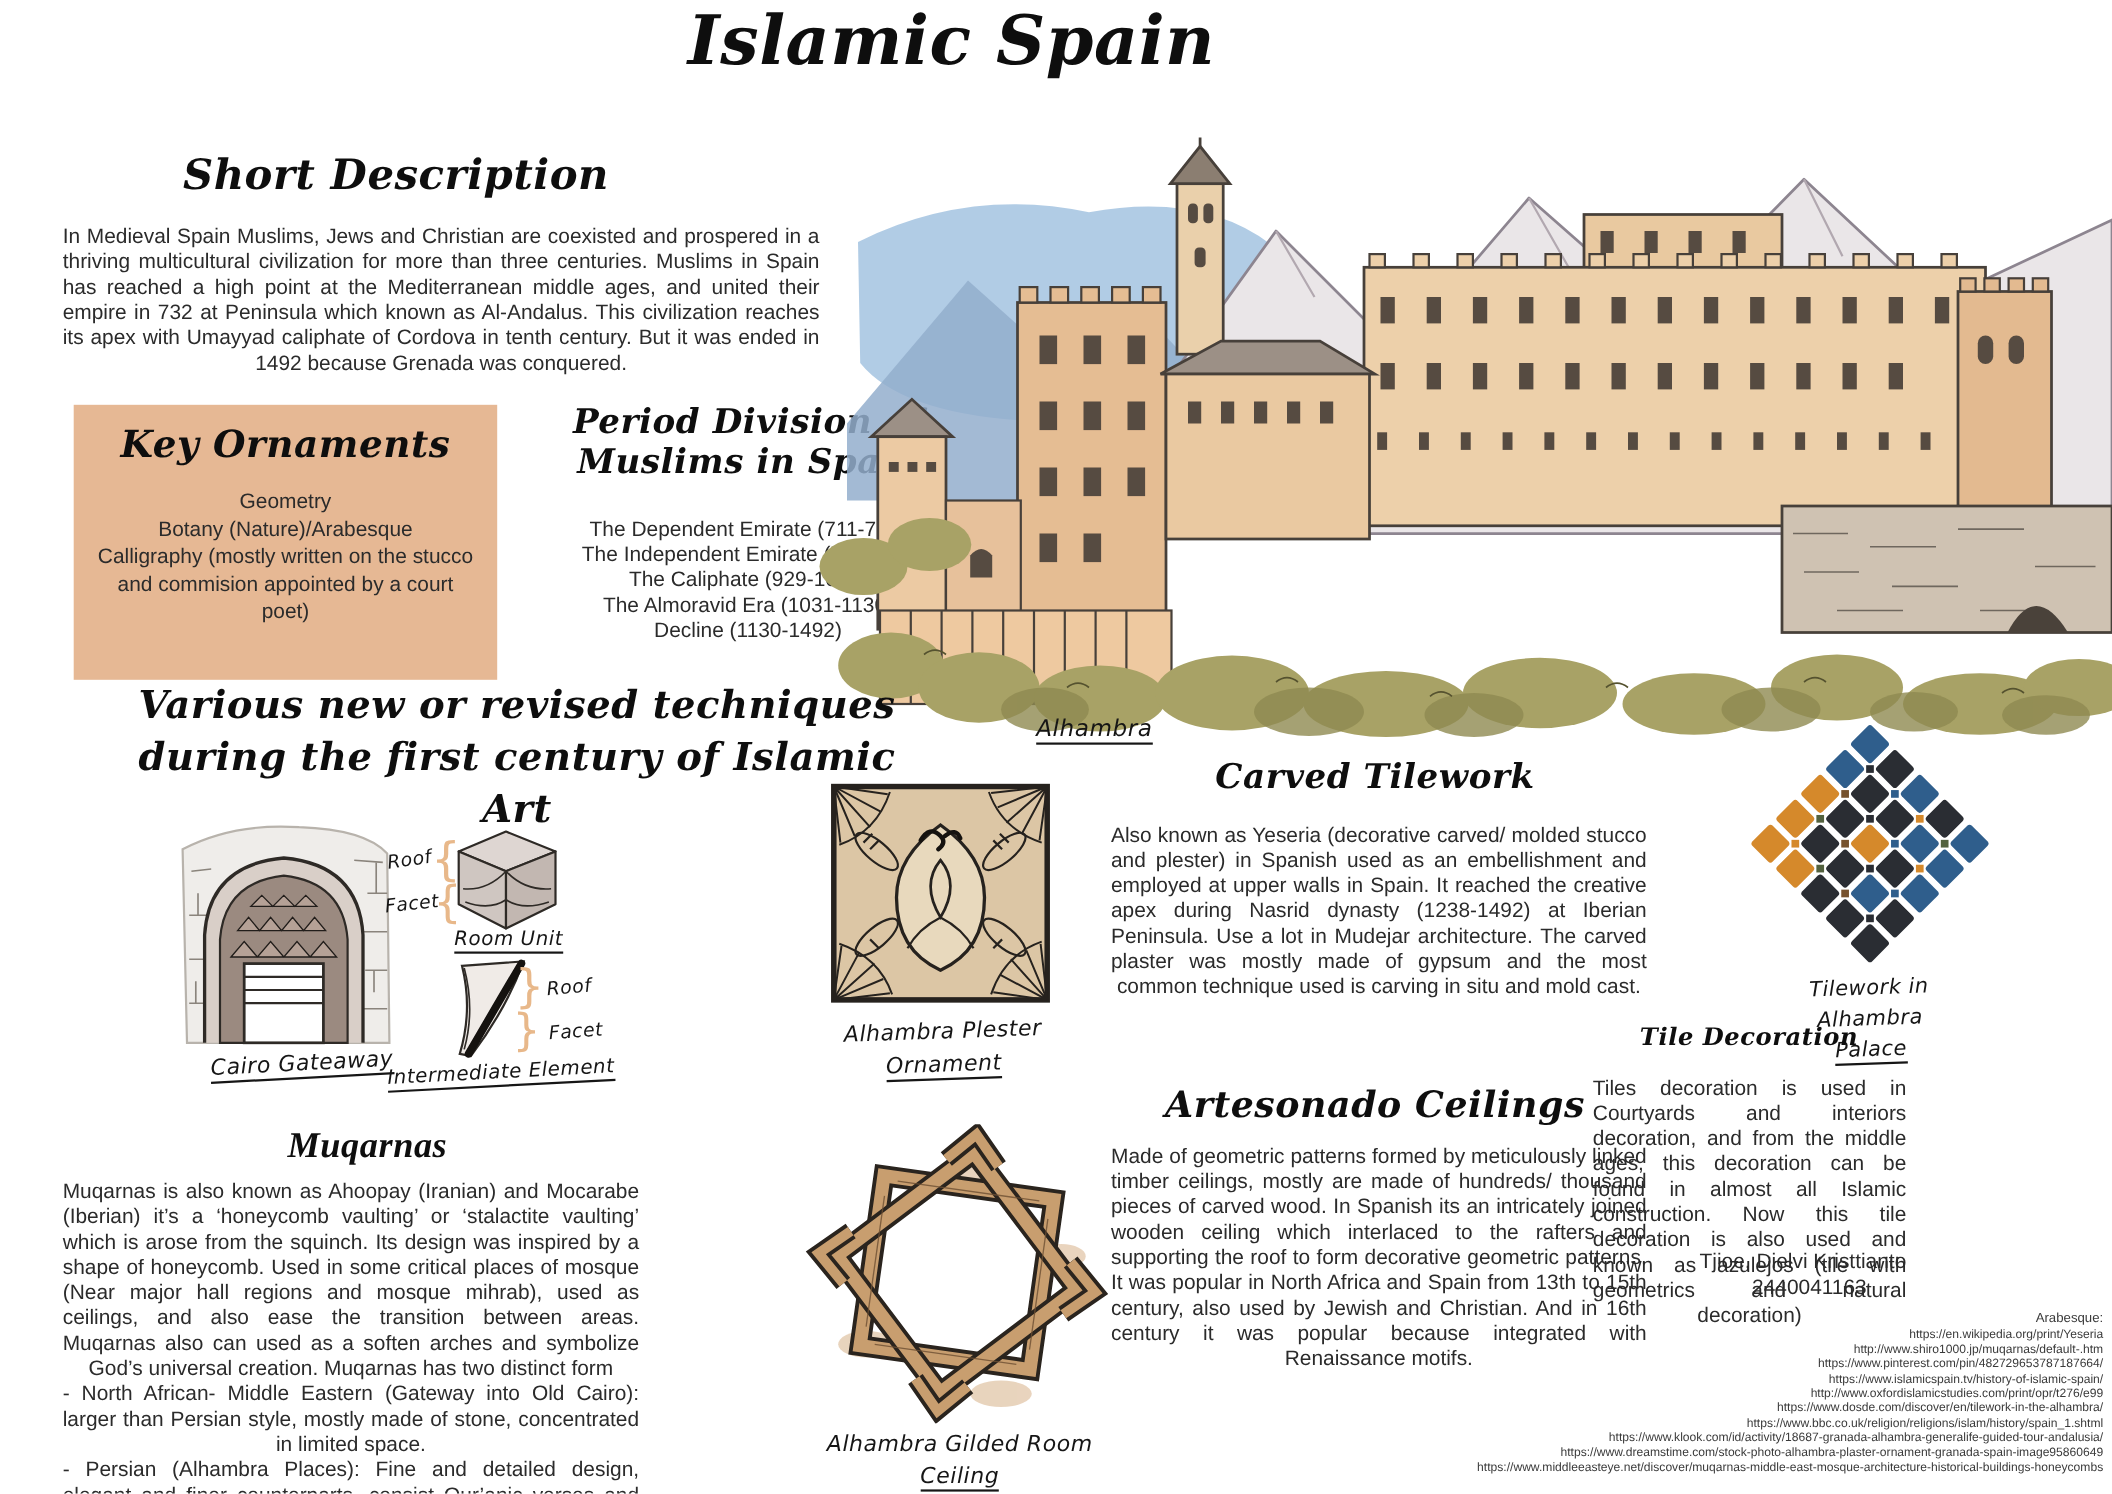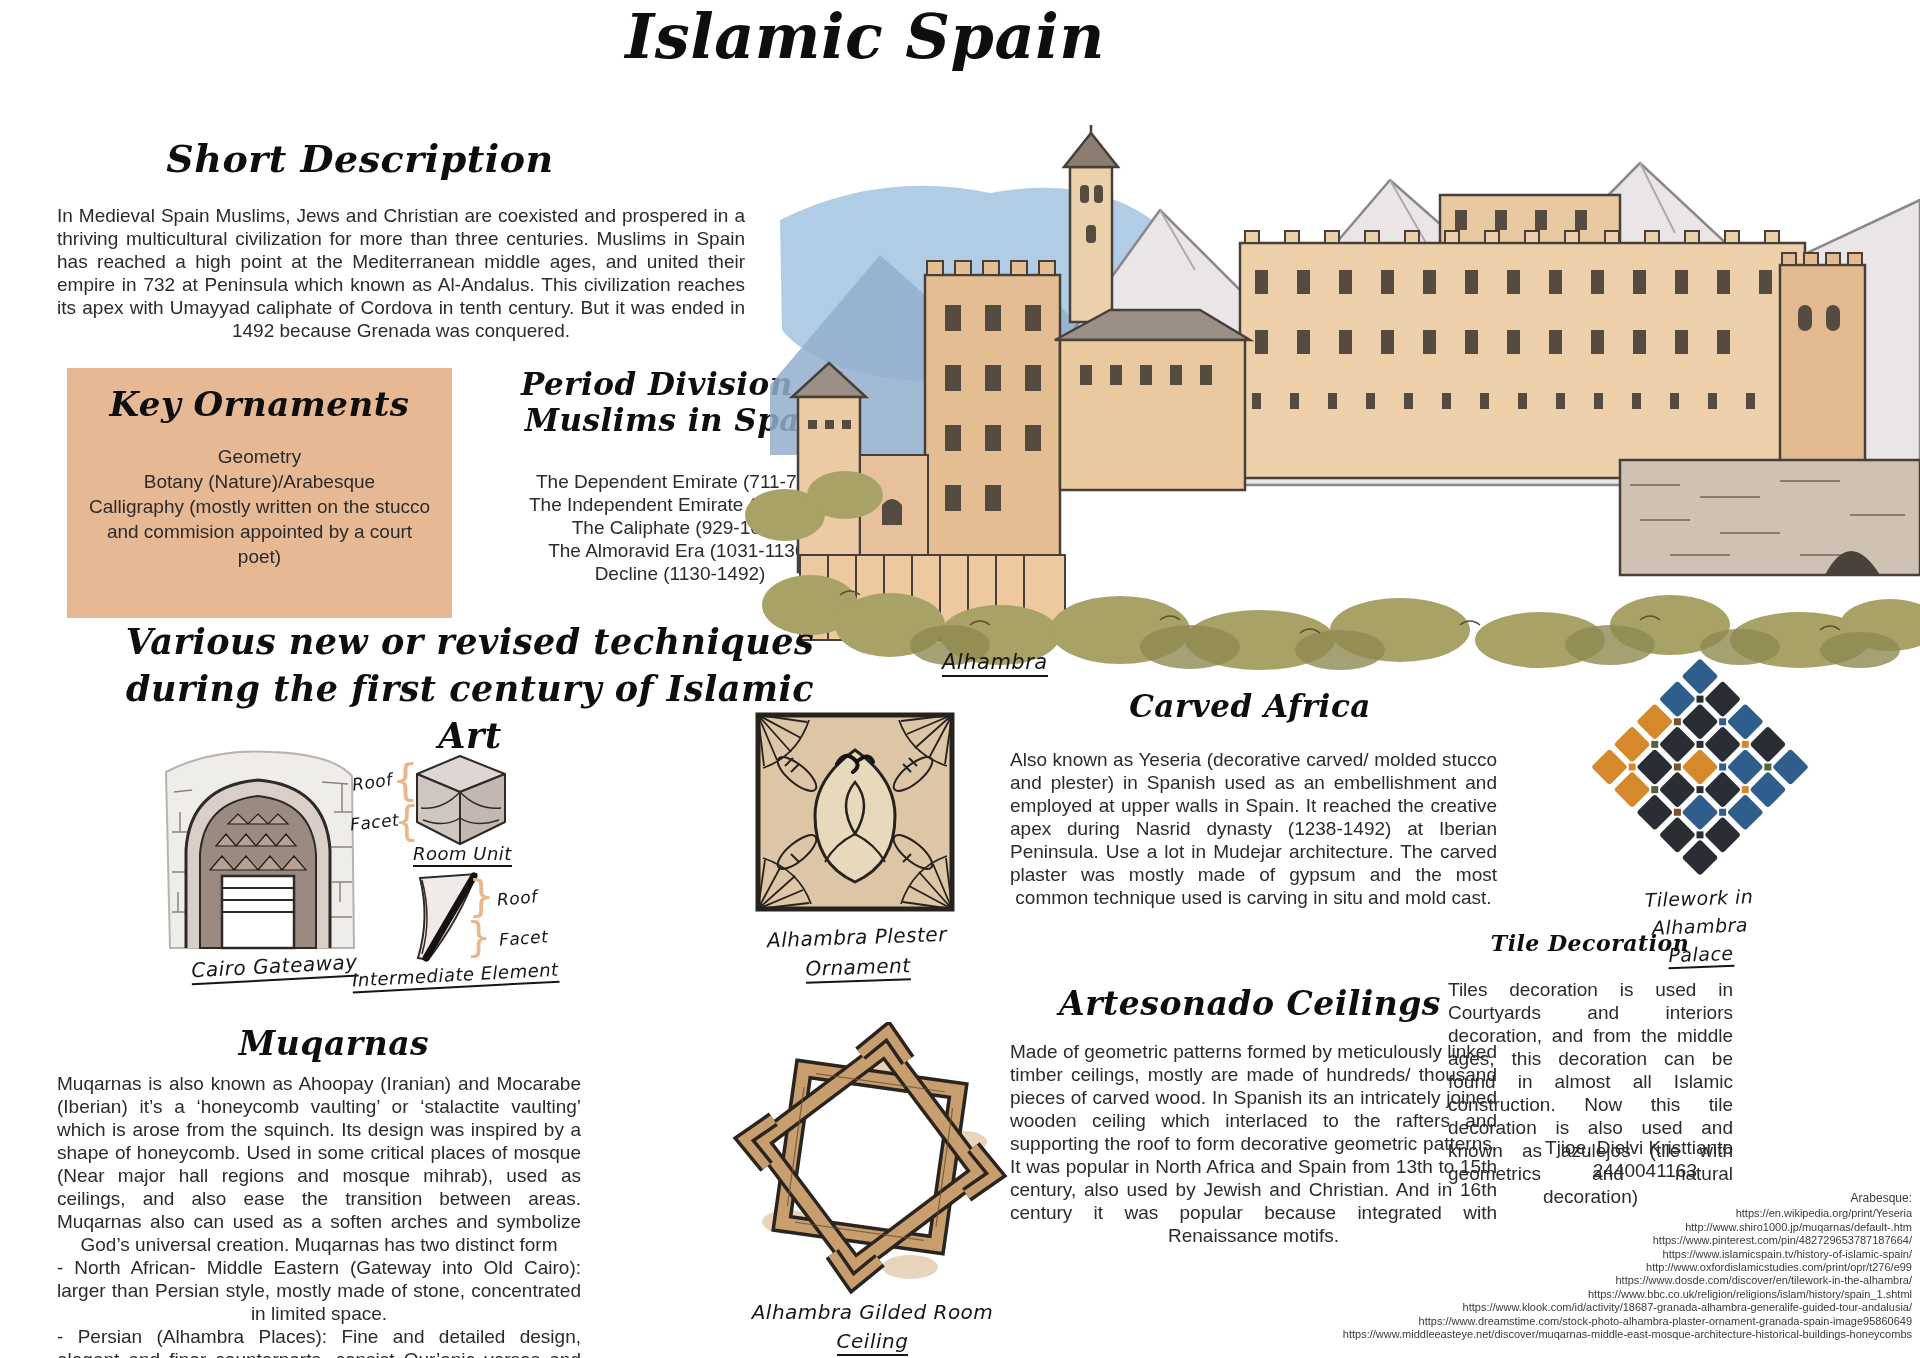--- a/index.html
+++ b/index.html
@@ -285,21 +285,21 @@
     <path d="M24 10 Q34 48 24 84" fill="none" stroke="#2e2a26" stroke-width="1.5"></path>
   </svg>
   <span class="brace" style="left:468px;top:872px;font-size:42px;">}</span>
   <span class="brace" style="left:466px;top:914px;font-size:40px;">}</span>
   <div class="abs hand" style="left:497px;top:888px;font-size:17px;transform:rotate(-5deg);">Roof</div>
   <div class="abs hand" style="left:499px;top:928px;font-size:17px;transform:rotate(-4deg);">Facet</div>
   <div class="abs hand" style="left:352px;top:964px;width:210px;font-size:18px;transform:rotate(-3deg);">
     <span class="u">Intermediate Element</span>
   </div>
 
-  <div class="abs script center" style="left:60px;top:1024px;width:548px;font-size:33px;">Muqarnas</div>
+  <div class="abs script center" style="left:60px;top:1024px;width:548px;font-size:33px;font-family:Liberation Serif, serif;">Muqarnas</div>
   <div class="abs" style="left:57px;top:1072px;width:524px;">
     <p class="body just">Muqarnas is also known as Ahoopay (Iranian) and Mocarabe (Iberian) it’s a ‘honeycomb vaulting’ or ‘stalactite vaulting’ which is arose from the squinch. Its design was inspired by a shape of honeycomb. Used in some critical places of mosque (Near major hall regions and mosque mihrab), used as ceilings, and also ease the transition between areas. Muqarnas also can used as a soften arches and symbolize God’s universal creation. Muqarnas has two distinct form</p>
     <div>
 
     <p class="body just">- North African- Middle Eastern (Gateway into Old Cairo): larger than Persian style, mostly made of stone, concentrated in limited space.</p>
         <p class="body just">- Persian (Alhambra Places): Fine and detailed design, elegant and finer counterparts, consist Qur’anic verses and names of sultans</p>
       </div>
   </div>
 
   <svg class="abs" style="left:755px;top:712px;" width="200" height="200" viewBox="0 0 200 200">
@@ -324,21 +324,21 @@
       <ellipse cx="158" cy="140" rx="24" ry="9" transform="rotate(40 158 140)"></ellipse>
       <ellipse cx="42" cy="140" rx="24" ry="9" transform="rotate(-40 42 140)"></ellipse>
       <path d="M148 52 l8 8 M154 46 l8 8 M44 52 l-8 8 M38 46 l-8 8 M148 150 l8 -8 M44 150 l-8 -8"></path>
     </g>
   </svg>
   <div class="abs hand center" style="left:760px;top:922px;width:195px;font-size:20px;line-height:30px;transform:rotate(-2deg);">
     <div>Alhambra Plester</div>
     <div><span class="u">Ornament</span></div>
   </div>
 
-  <div class="abs script center" style="left:1030px;top:688px;width:440px;font-size:31px;">Carved Africa</div>
+  <div class="abs script center" style="left:1030px;top:688px;width:440px;font-size:31px;">Carved Tilework</div>
   <div class="abs body just" style="left:1010px;top:748px;width:487px;">Also known as Yeseria (decorative carved/ molded stucco and plester) in Spanish used as an embellishment and employed at upper walls in Spain. It reached the creative apex during Nasrid dynasty (1238-1492) at Iberian Peninsula. Use a lot in Mudejar architecture. The carved plaster was mostly made of gypsum and the most common technique used is carving in situ and mold cast.</div>
 
   <svg class="abs" style="left:730px;top:1022px;" width="285" height="272" viewBox="0 0 285 272">
     <g opacity="0.55" fill="#d7b188">
       <ellipse cx="150" cy="52" rx="30" ry="13"></ellipse>
         <ellipse cx="58" cy="200" rx="26" ry="12"></ellipse>
       <ellipse cx="235" cy="120" rx="22" ry="11"></ellipse>
         <ellipse cx="180" cy="245" rx="28" ry="12"></ellipse>
     </g>
     <g transform="rotate(8 140 135)">

